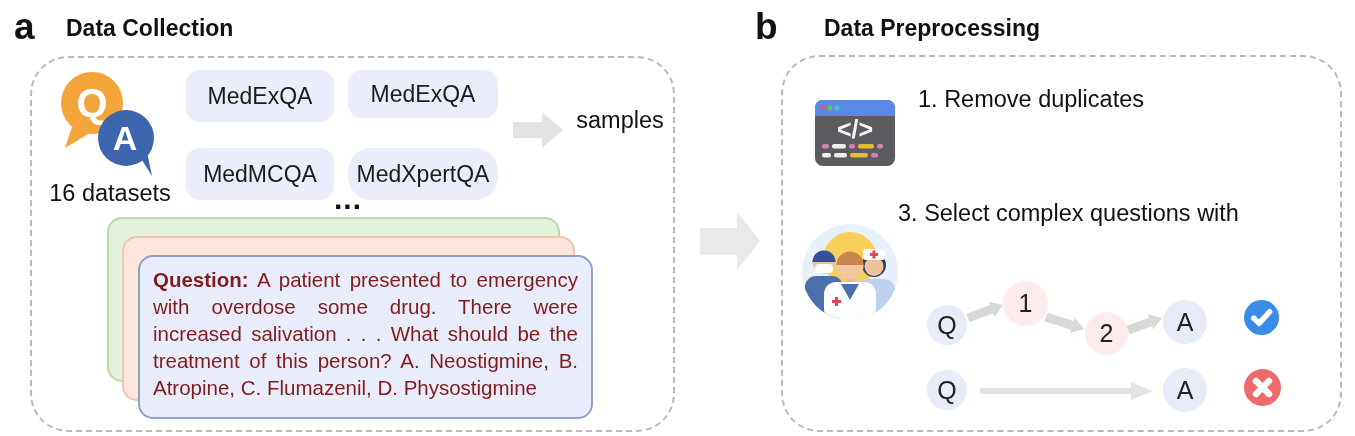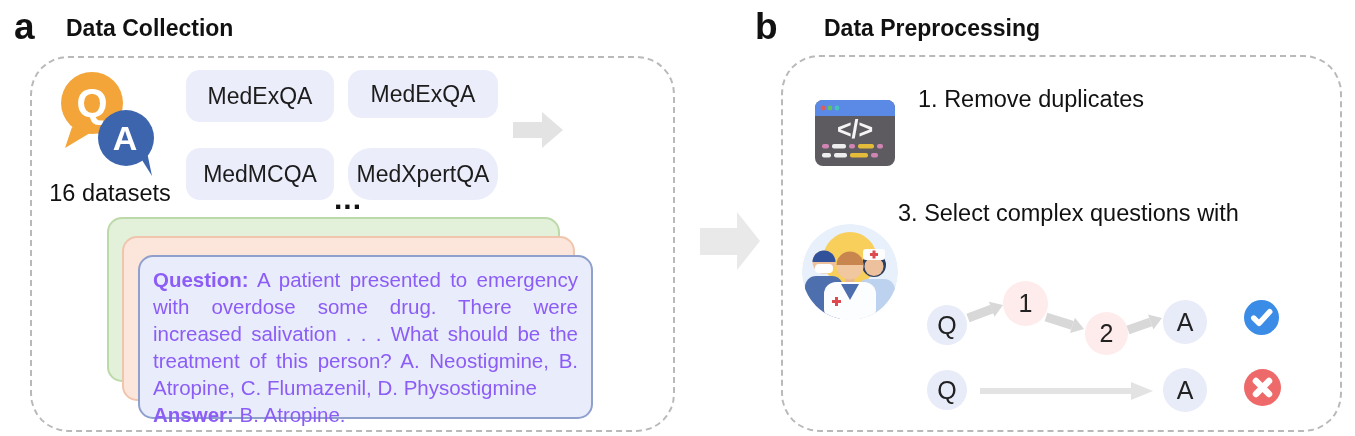--- a/index.html
+++ b/index.html
@@ -35,21 +35,21 @@
   #pill-3 { left:348px; top:148px; width:150px; height:52px;border-radius:23px; }
   #ellipsis { left:326px; top:182px; width:44px; text-align:center; font-size:30px; font-weight:bold; letter-spacing:1px; }
   #arrow-a { left:511px; top:110px; }
   #samples { left:566px; top:107px; width:108px; text-align:center; font-size:23.5px; line-height:27px; }
 
   .card { border-radius:15px; box-sizing:border-box; }
   #card-back  { left:107px; top:217px; width:453px; height:165px; background:#e3f0da; border:2px solid #bcd9aa; }
   #card-mid   { left:122px; top:236px; width:453px; height:165px; background:#fce6db; border:2px solid #f0c5ad; }
   #card-front {
     left:138px; top:255px; width:455px; height:164px; background:#e9ecfb;
-    border:2px solid #8fa0cd; padding:9px 13px; font-size:20.5px; line-height:27px; color:#8b5cf6;
+    border:2px solid #8fa0cd; padding:9px 13px; font-size:20.5px; line-height:27px; color:#7f1d1d;
   }
   #card-front p { margin:0; }
   .q-body { text-align:justify; }
   .bold { font-weight:bold; }
 
   
   #arrow-mid { left:696px; top:210px; }
 
   
   #code-icon { left:813px; top:94px; }
@@ -98,27 +98,27 @@
   <div class="abs pill" id="pill-0">MedExQA</div>
   <div class="abs pill" id="pill-1">MedExQA</div>
   <div class="abs pill" id="pill-2">MedMCQA</div>
   <div class="abs pill" id="pill-3">MedXpertQA</div>
   <div class="abs" id="ellipsis">...</div>
 
   <svg class="abs" id="arrow-a" width="54" height="40" viewBox="0 0 54 40">
     <polygon points="2,12 31,12 31,2 52,20 31,38 31,28 2,28" fill="#e3e3e3"></polygon>
   </svg>
   <div class="abs" id="samples">
+    <div>samples</div>
   </div>
 
   <div class="abs card" id="card-back"></div>
   <div class="abs card" id="card-mid"></div>
   <div class="abs card" id="card-front">
     <p class="q-body"><span class="bold">Question:</span><span> A patient presented to emergency with overdose some drug. There were increased salivation . . . What should be the treatment of this person? A. Neostigmine, B. Atropine, C. Flumazenil, D. Physostigmine</span></p>
-    <p><span class="bold">Answer:</span><span> B. Atropine.</span></p>
   </div>
 
   <svg class="abs" id="arrow-mid" width="66" height="62" viewBox="0 0 66 62">
     <polygon points="4,18 41,18 41,2 64,31 41,60 41,45 4,45" fill="#e9e9e9"></polygon>
   </svg>
 
   <div class="abs panel-label" id="label-b">b</div>
   <div class="abs panel-title" id="title-b">Data Preprocessing</div>
   <div class="abs panel-box" id="box-b"></div>
 

